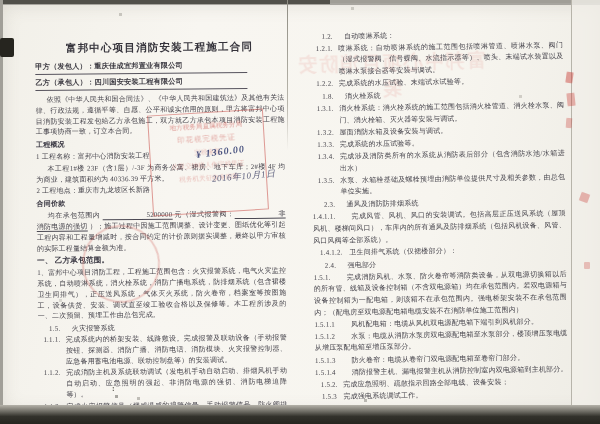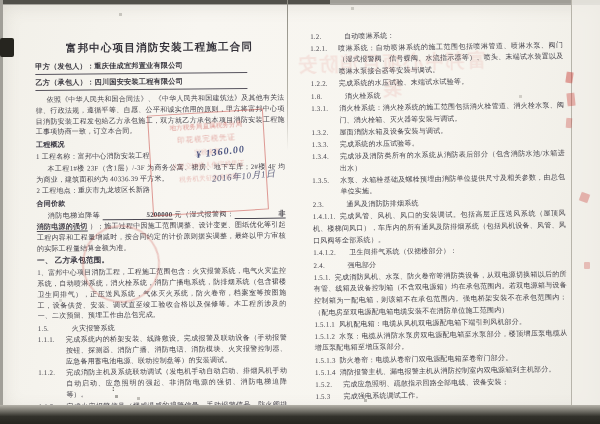--- a/index.html
+++ b/index.html
@@ -32,29 +32,29 @@
   .col-right{left:310px;top:30px;width:253px;line-height:11.6px;transform:rotate(-.85deg);transform-origin:top left;}
   .title{font-size:10.5px;font-weight:bold;color:#35333b;text-align:center;
          letter-spacing:1.2px;margin:0 0 7px 0;}
   .party{font-size:7.2px;font-weight:bold;color:#3c3a42;border-bottom:.8px solid #55525c;
          width:212px;margin:0 0 3.5px 0;text-align:left;padding-bottom:1px;}
   p.para{margin:0 0 1px 0;}
   .ind{text-indent:1.6em;}
   .hd{font-weight:bold;color:#373540;margin:1.5px 0 1px 0;text-align:left;}
   .hd-big{font-size:7.6px;}
   .u{border-bottom:.8px solid #4c4a54;}
-  .b{font-weight:bold;padding-left:44px;}
+  .b{font-weight:normal;padding-left:44px;}
   .item{display:flex;margin:0 0 .5px 0;}
-  .item .lbl{flex:0 0 28px;text-align:left;}
+  .item .lbl{flex:0 0 28px;text-align:center;}
   .item.wlbl .lbl{flex:0 0 36px;}
   .item .txt{flex:1;text-align:justify;}
   .item.sec{margin-top:1.5px;}
   .item.sec .lbl{flex:0 0 34px;}
   .item.nohang{display:block;}
-  .item.nohang .lbl{margin-right:2px;}
+  .item.nohang .lbl{margin-right:14px;}
   
   .stamp-tax{position:absolute;left:150px;top:112px;width:116px;height:101px;
      border:1.4px solid rgba(198,62,55,.5);transform:rotate(-3.5deg);
      color:rgba(196,60,54,.55);font-size:6.6px;line-height:9px;text-align:center;
      padding-top:8px;box-sizing:border-box;}
   .stamp-tax .sline{display:block;white-space:nowrap;overflow:hidden;margin-bottom:4px;
      filter:blur(.2px);}
   .stamp-tax .s2{font-size:7.4px;letter-spacing:1px;opacity:.75;}
   .s-dim{opacity:.55;}
   .hand-amt{position:absolute;left:196px;top:146px;color:rgba(46,58,110,.85);
@@ -98,21 +98,21 @@
   <div class="col col-left">
     <div class="title">富邦中心项目消防安装工程施工合同</div>
     <div class="party">甲方（发包人）：重庆佳成宜邦置业有限公司</div>
     <div class="party">乙方（承包人）：四川国安安装工程有限公司</div>
     <p class="para ind">依照《中华人民共和国合同法》、《中华人民共和国建筑法》及其他有关法律、行政法规，遵循平等、自愿、公平和诚实信用的原则，甲方将富邦中心项目消防安装工程发包给乙方承包施工，双方就乙方承包本项目消防安装工程施工事项协商一致，订立本合同。</p>
     <div class="hd">工程概况</div>
     <p class="para">1 工程名称：富邦中心消防安装工程</p>
     <p class="para ind">本工程1#楼 23F（含1层）/-3F 为商务公寓、裙房、地下车库；2#楼 4F 均为商业，建筑面积约为 40336.39 平方米。</p>
     <p class="para">2 工程地点：重庆市九龙坡区长新路</p>
     <div class="hd">合同价款</div>
-    <p class="para ind"><span>消防电梯迫降等 </span><span class="u b">5200000</span><span> 元（湿式报警阀：</span><span class="u b">非消防电源的强切</span><span> ）；施工过程中因施工范围调整、设计变更、图纸优化等引起工程内容和工程量增减时，按合同约定的计价原则据实调整，最终以甲方审核的实际工程量结算金额为准。</span></p>
+    <p class="para ind"><span>均在承包范围内 </span><span class="u b">5200000</span><span> 元（湿式报警阀：</span><span class="u b">非消防电源的强切</span><span> ）；施工过程中因施工范围调整、设计变更、图纸优化等引起工程内容和工程量增减时，按合同约定的计价原则据实调整，最终以甲方审核的实际工程量结算金额为准。</span></p>
     <div class="hd hd-big">一、  乙方承包范围。</div>
     <p class="para">1、富邦中心项目消防工程，工程施工范围包含：火灾报警系统，电气火灾监控系统，自动喷淋系统，消火栓系统，消防广播电系统，防排烟系统（包含裙楼卫生间排气），正压送风系统，气体灭火系统，防火卷帘，档案室等按图施工，设备供货、安装、调试直至竣工验收合格以及保修等。本工程所涉及的一、二次预留、预埋工作由总包完成。</p>
 
     <div class="item sec">
       <span class="lbl">1.5.</span>
       <span class="txt">火灾报警系统</span>
     </div>
     <div class="item">
       <span class="lbl">1.1.1.</span>
       <span class="txt">完成系统内的桥架安装、线路敷设。完成报警及联动设备（手动报警按钮、探测器、消防广播、消防电话、消防模块、火灾报警控制器、应急备用蓄电池电源、联动控制盘等）的安装调试。</span>

